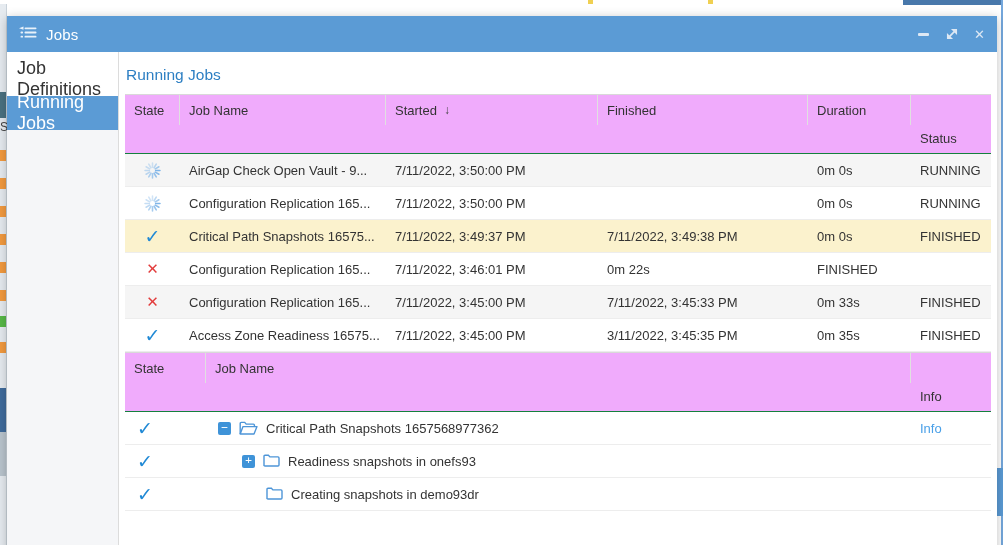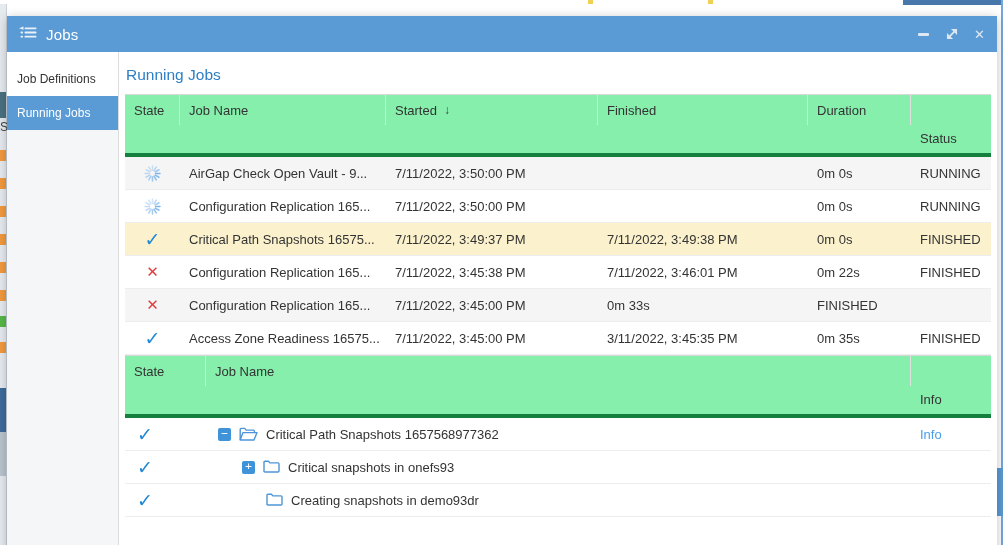--- a/index.html
+++ b/index.html
@@ -34,29 +34,29 @@
   .tb-controls { margin-left:auto; display:flex; align-items:center; gap:13px; }
   .ctrl { display:inline-flex; align-items:center; justify-content:center; width:15px; height:15px; cursor:pointer; }
   .ctrl-min i { display:block; width:11px; height:3px; background:#dde8f4; border-radius:1px; }
   .ctrl-close { color:#dde8f4; font-size:13px; font-weight:bold; }
 
   .modal-body { flex:1; display:flex; min-height:0; }
 
   
   .sidebar { width:112px; flex:0 0 112px; background:#f5f6f8; border-right:1px solid #dcdcdc; }
   .sb-spacer { height:10px; background:#fff; }
-  .sb-item { height:34px; display:flex; align-items:center; padding-left:10px; font-size:12px;
+  .sb-item { height:34px; display:flex; align-items:center; padding-left:10px; font-size:18px;
              cursor:pointer; background:#fff; }
   .sb-item.selected { background:#5b9bd5; color:#fff; }
 
   
   .content { flex:1; background:#fff; padding:0 0 0 6px; overflow:hidden; }
   .section-title { color:#2d7fc3; font-size:15.5px; padding:14px 0 10px 1px; }
   .grid { width:866px; border-top:1px solid #d9d9d9; }
-  .grid-head { display:grid; border-bottom:4px solid #15803d; background:#86efac; }
+  .grid-head { display:grid; border-bottom:1px solid #15803d; background:#f0abfc; }
   .rj-cols { grid-template-columns:55px 206px 212px 210px 103px 80px; }
   .jd-cols { grid-template-columns:81px 705px 80px; }
   .hcell { height:30px; display:flex; align-items:center; padding-left:9px; font-size:13px;
            border-right:1px solid #e0e0e0; cursor:pointer; }
   .hcell:last-child { border-right:none;margin-top:28px; }
   .sort-arrow { margin-left:7px; color:#444; font-size:12px; }
   .grid-row { display:grid; height:33px; align-items:center; border-bottom:1px solid #ededed;
               font-size:13px; cursor:pointer; }
   .grid-row:nth-child(even) { background:#f5f5f5; }
   .grid-row.highlight { background:#fbf2cd; }
@@ -220,31 +220,31 @@
             <div class="cell">7/11/2022, 3:49:37 PM</div>
             <div class="cell">7/11/2022, 3:49:38 PM</div>
             <div class="cell">0m 0s</div>
             <div class="cell">FINISHED</div>
           </div>
           <div class="grid-row rj-cols">
             <div class="cell cell-state">
                 <span class="err">✕</span>
               </div>
             <div class="cell">Configuration Replication 165...</div>
-            <div class="cell">7/11/2022, 3:45:38 PM</div>
             <div class="cell">7/11/2022, 3:46:01 PM</div>
             <div class="cell">0m 22s</div>
             <div class="cell">FINISHED</div>
           </div>
           <div class="grid-row rj-cols">
             <div class="cell cell-state">
                 <span class="err">✕</span>
               </div>
             <div class="cell">Configuration Replication 165...</div>
             <div class="cell">7/11/2022, 3:45:00 PM</div>
+            <div class="cell">7/11/2022, 3:45:33 PM</div>
             <div class="cell">0m 33s</div>
             <div class="cell">FINISHED</div>
           </div>
           <div class="grid-row rj-cols">
             <div class="cell cell-state">
                 <span class="chk">✓</span>
               </div>
             <div class="cell">Access Zone Readiness 16575...</div>
             <div class="cell">7/11/2022, 3:45:00 PM</div>
             <div class="cell">3/11/2022, 3:45:35 PM</div>
@@ -276,21 +276,21 @@
           </div>
           <div class="grid-row jd-cols">
             <div class="cell" style="padding-left:12px"><span class="chk">✓</span></div>
             <div class="cell tree-cell" style="padding-left: 36px;">
               <span class="expbox">+</span>
                 <span class="folder">
 <svg width="17" height="14" viewBox="0 0 17 14">
                     <path d="M1 12 V2.2 q0-1 1-1 h3.4 l1.5 1.7 H15 q1 0 1 1 V11 q0 1-1 1 H2 q-1 0-1-1 Z" fill="none" stroke="#4d95d8" stroke-width="1.4"></path>
                   </svg>
                 </span>
-              <span>Critical snapshots in onefs93</span>
+              <span>Readiness snapshots in onefs93</span>
             </div>
             <div class="cell info-link"></div>
           </div>
           <div class="grid-row jd-cols">
             <div class="cell" style="padding-left:12px"><span class="chk">✓</span></div>
             <div class="cell tree-cell" style="padding-left: 60px;">
               <span class="folder">
 <svg width="17" height="14" viewBox="0 0 17 14">
                     <path d="M1 12 V2.2 q0-1 1-1 h3.4 l1.5 1.7 H15 q1 0 1 1 V11 q0 1-1 1 H2 q-1 0-1-1 Z" fill="none" stroke="#4d95d8" stroke-width="1.4"></path>
                   </svg>

